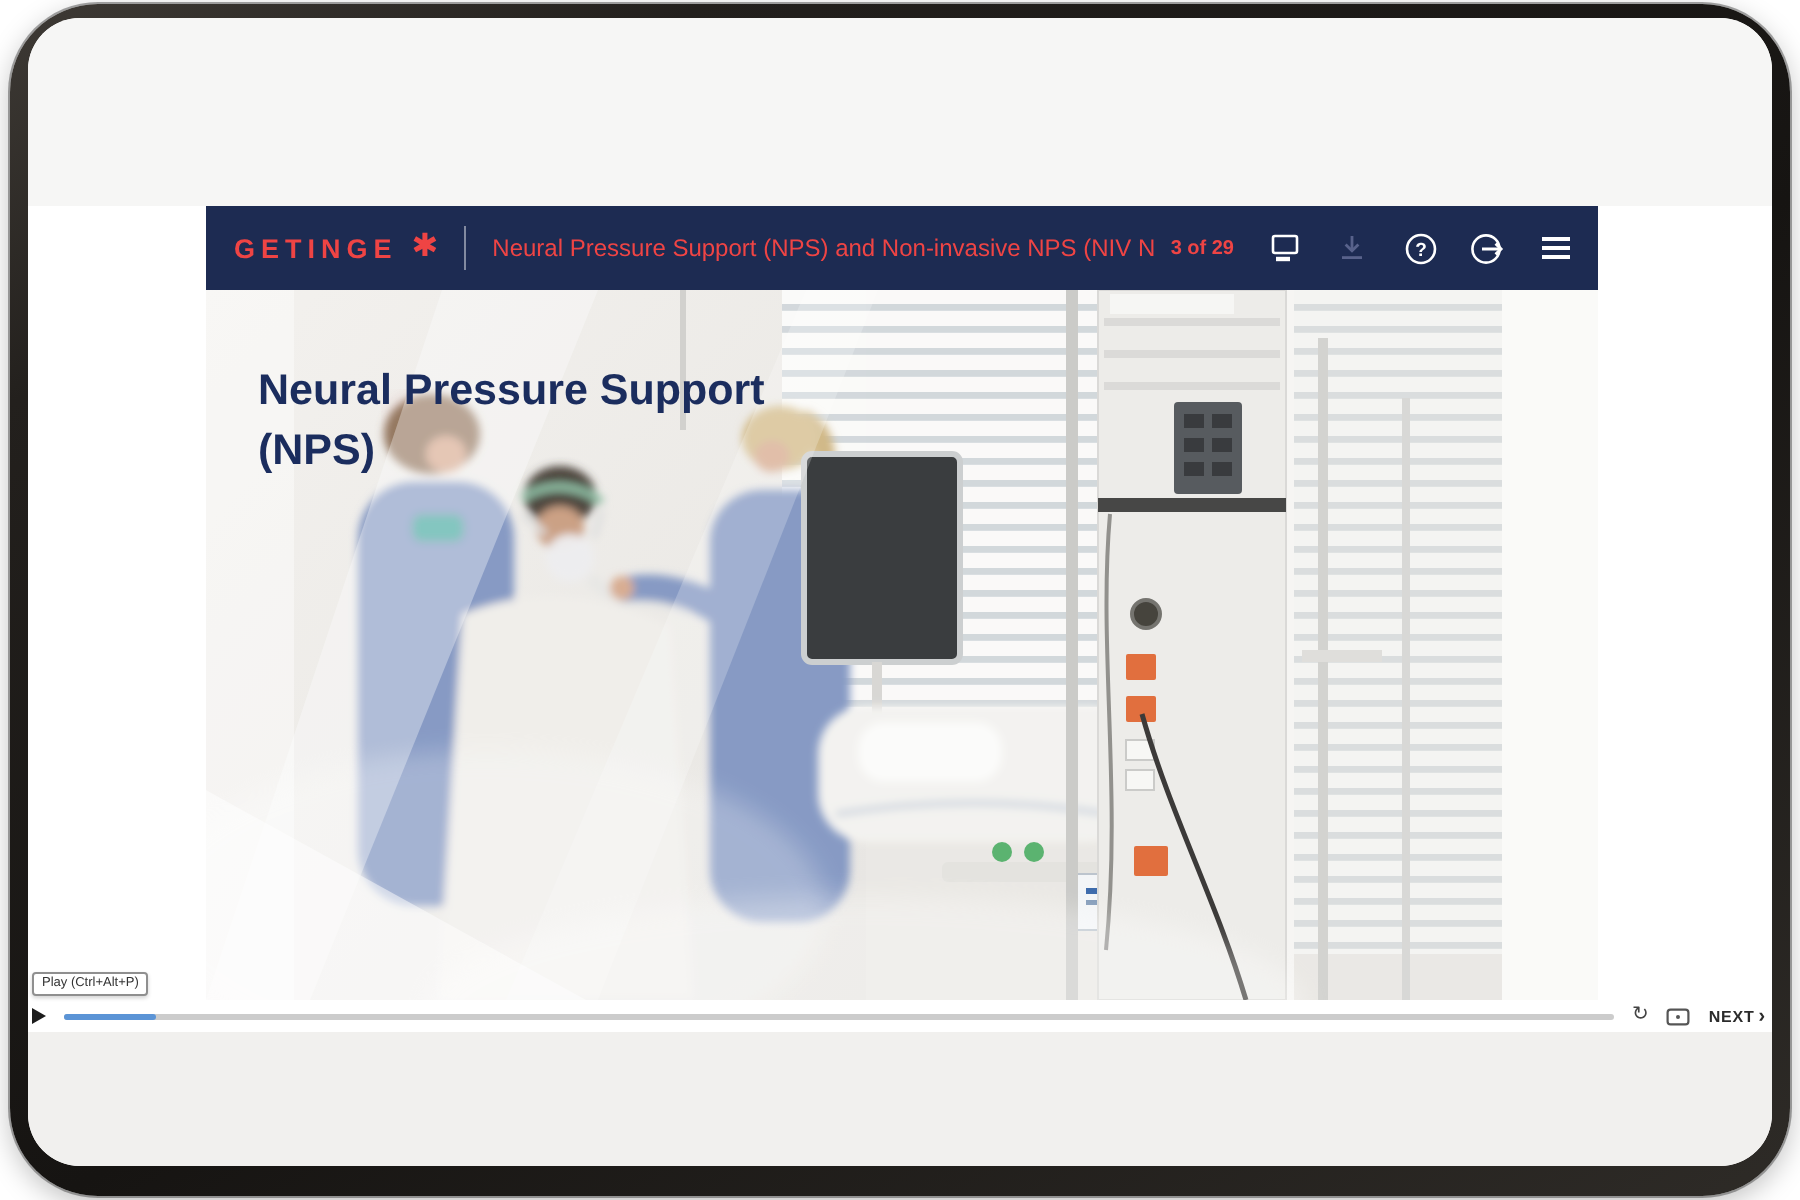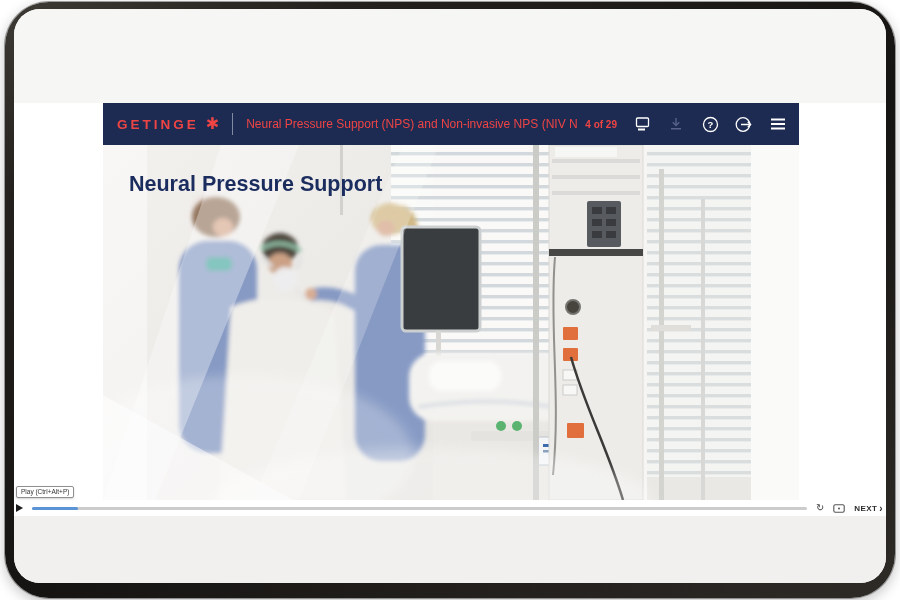--- a/index.html
+++ b/index.html
@@ -35,21 +35,21 @@
   .course-title { font-size:12px; flex:1; white-space:nowrap; overflow:hidden; }
   .page-indicator { font-size:10px; font-weight:bold; margin:0 6px 0 8px; white-space:nowrap; }
   .header-icons { display:flex; align-items:center; gap:16px; margin-left:10px; }
   .hicon { display:flex; align-items:center; justify-content:center; width:18px; height:18px; cursor:pointer; }
   .hicon svg { display:block; }
 
   
   .slide { position:relative; width:696px; height:355px; background:#e9e7e3; overflow:hidden; }
   .slide svg.scene { position:absolute; left:0; top:0; width:100%; height:100%; }
   .slide-title {
-    position:absolute; left:26px; top:24px; width:278px;
+    position:absolute; left:26px; top:35px; width:278px;
     font-size:21.5px; font-weight:bold; color:#1b2d5e; line-height:1.4;
   }
 
   
   .controls {
     position:absolute; left:2px; right:3px; top:491px; height:16px;
     display:flex; align-items:center; gap:9px;
   }
   .play-btn { width:0; height:0; border-top:4.5px solid transparent; border-bottom:4.5px solid transparent;
     border-left:7.5px solid #1c1c1c; cursor:pointer; flex:none; }
@@ -78,21 +78,21 @@
 
     <div class="course">
 
       <div class="course-header">
         <div class="logo">
           <span class="logo-text">GETINGE</span>
           <span class="logo-mark">✱</span>
         </div>
         <div class="v-divider"></div>
         <div class="course-title">Neural Pressure Support (NPS) and Non-invasive NPS (NIV NPS)</div>
-        <div class="page-indicator">4 of 29</div>
+        <div class="page-indicator">3 of 29</div>
         <div class="header-icons">
           <span class="hicon">
             <svg width="17" height="16" viewBox="0 0 17 16" fill="none" stroke="#ffffff" stroke-width="1.3">
               <rect x="2.5" y="2" width="12" height="8.5" rx="1"></rect>
               <path d="M4 13.5 h7" stroke-width="2.2"></path>
             </svg>
           </span>
           <span class="hicon">
             <svg width="16" height="16" viewBox="0 0 16 16" fill="none" stroke="#58628b" stroke-width="1.4">
               <path d="M8 2 v7"></path>
@@ -220,20 +220,21 @@
           <polygon points="150,355 300,0 336,0 196,355" fill="#ffffff" opacity=".22"></polygon>
           <rect x="0" y="0" width="44" height="355" fill="#ffffff" opacity=".45"></rect>
           <polygon points="0,250 190,355 0,355" fill="#ffffff" opacity=".5"></polygon>
           <ellipse cx="140" cy="310" rx="170" ry="80" fill="#ffffff" opacity=".25" filter="url(#b6)"></ellipse>
           <ellipse cx="330" cy="358" rx="220" ry="55" fill="#ffffff" opacity=".3" filter="url(#b6)"></ellipse>
           <rect width="696" height="355" fill="#ffffff" opacity=".07"></rect>
         </svg>
 
         <div class="slide-title">
           <div>Neural Pressure Support</div>
+          <div>(NPS)</div>
         </div>
       </div>
     </div>
 
     <div class="tooltip">Play (Ctrl+Alt+P)</div>
 
     <div class="controls">
       <div class="play-btn"></div>
       <div class="seekbar">
         <div class="seekbar-fill" style="width: 6%;"></div>

